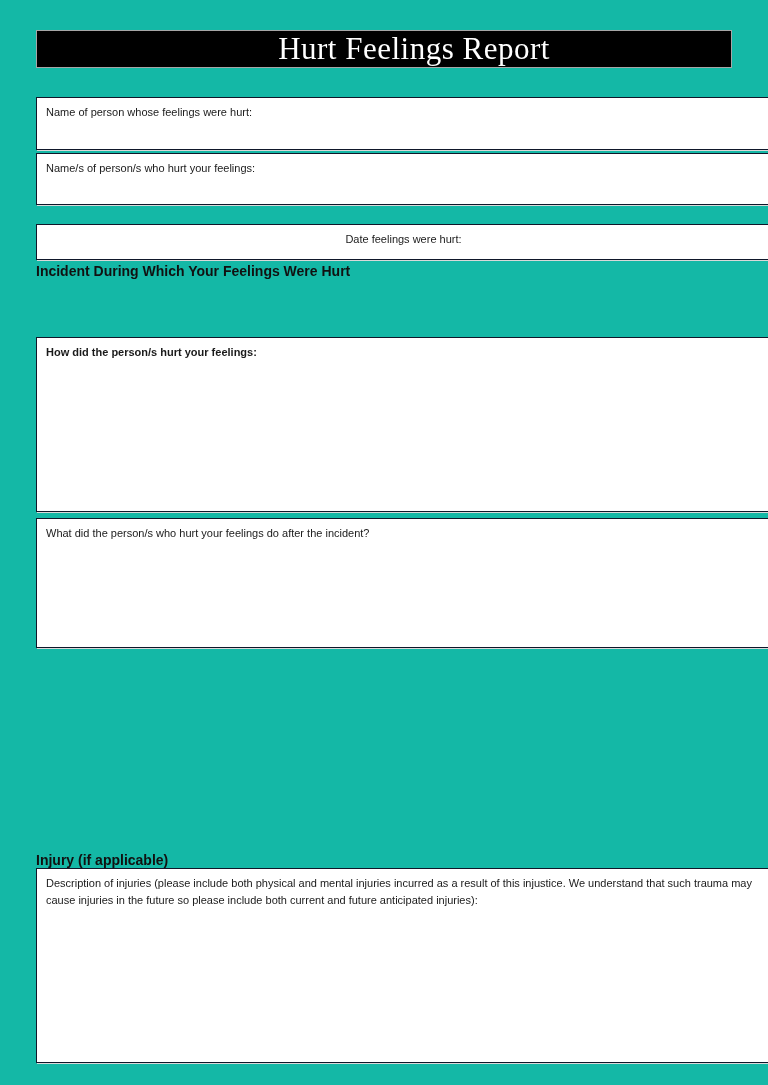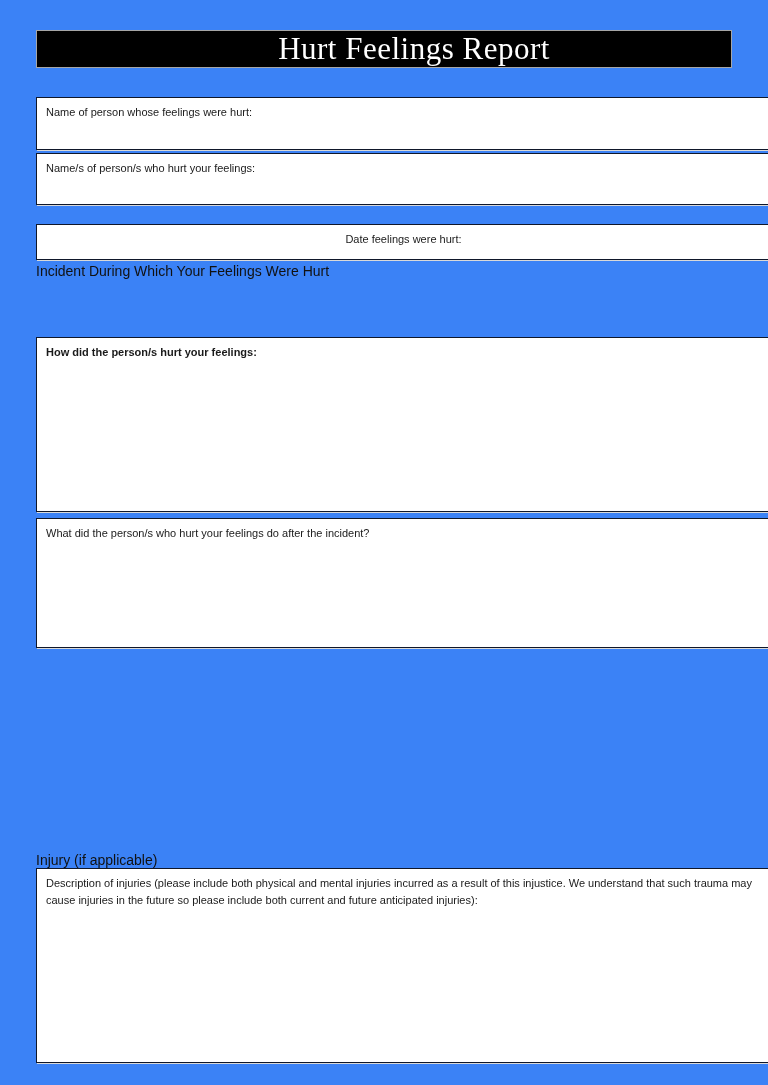--- a/index.html
+++ b/index.html
@@ -4,21 +4,21 @@
 <style>
   html, body {
     margin: 0;
     padding: 0;
     background: #ffffff;
   }
   .page {
     position: relative;
     width: 768px;
     height: 1085px;
-    background: #3b82f6;
+    background: #14b8a6;
     font-family: "Liberation Sans", "DejaVu Sans", sans-serif;
     overflow: hidden;
   }
   .title-bar {
     position: absolute;
     left: 36px;
     top: 30px;
     width: 696px;
     height: 38px;
     background: #000000;
@@ -52,21 +52,21 @@
     padding: 6px 26px 0 9px;
     font-size: 11px;
     line-height: 17px;
     color: #1a1a1a;
   }
   .section-heading {
     position: absolute;
     left: 36px;
     width: 696px;
     font-size: 14px;
-    font-weight: 400;
+    font-weight: 700;
     color: #111111;
     line-height: 18px;
   }
   .f1 { top: 97px;  height: 53px; }
   .f2 { top: 153px; height: 52px; }
   .f3 { top: 224px; height: 36px; text-align: center; }
   .h1 { top: 262px; }
   .f4 { top: 287px; height: 47px; }
   .f5 { top: 337px; height: 175px; font-weight: bold; }
   .f6 { top: 518px; height: 130px; }

